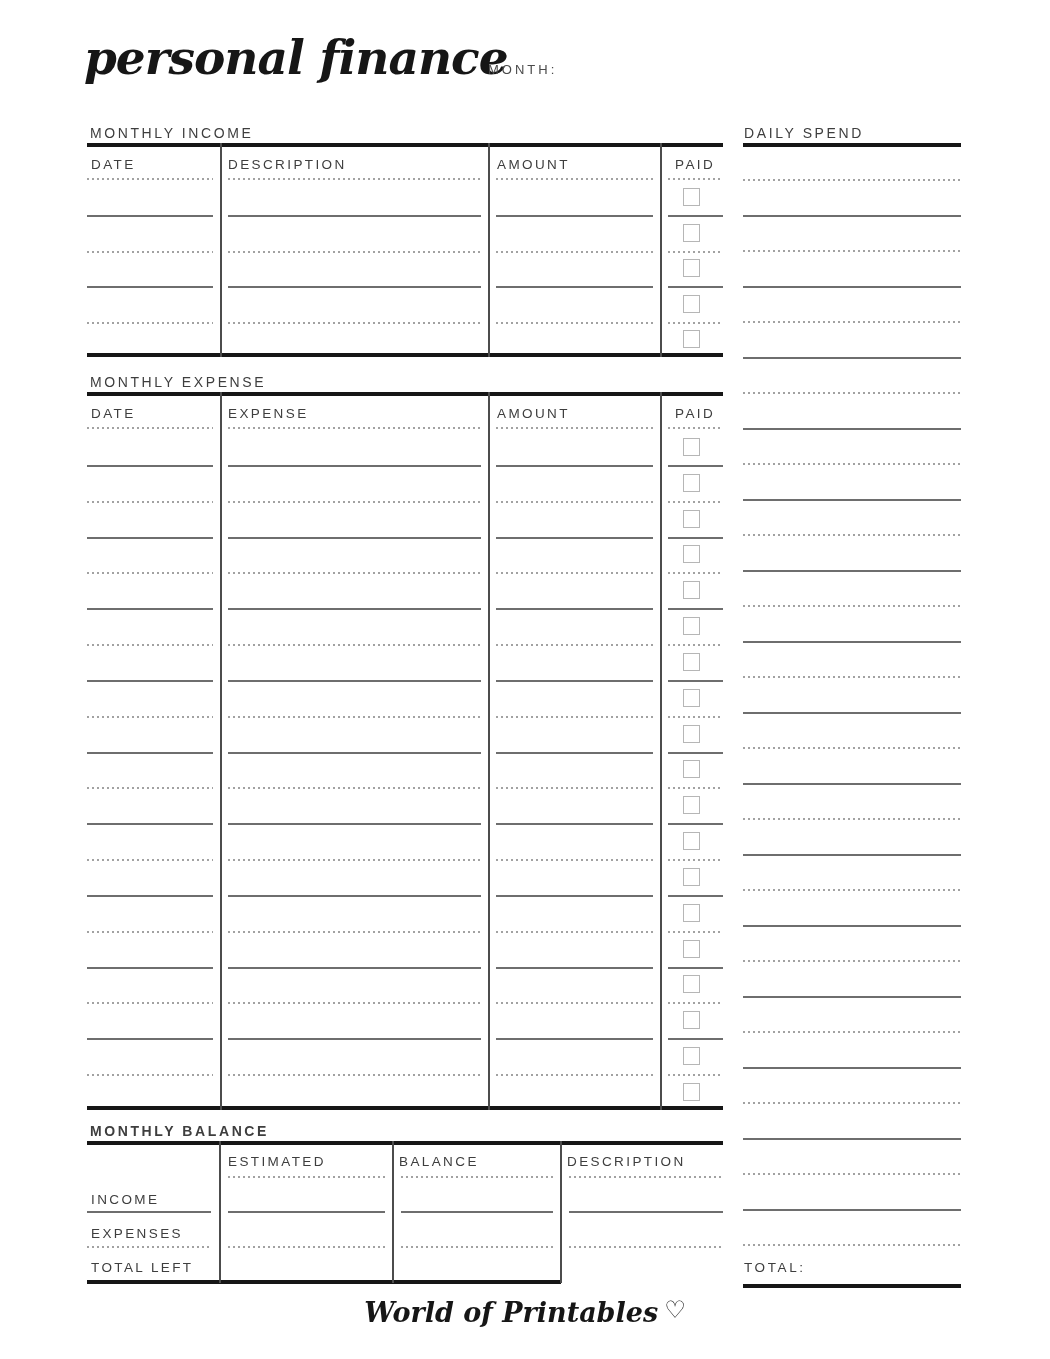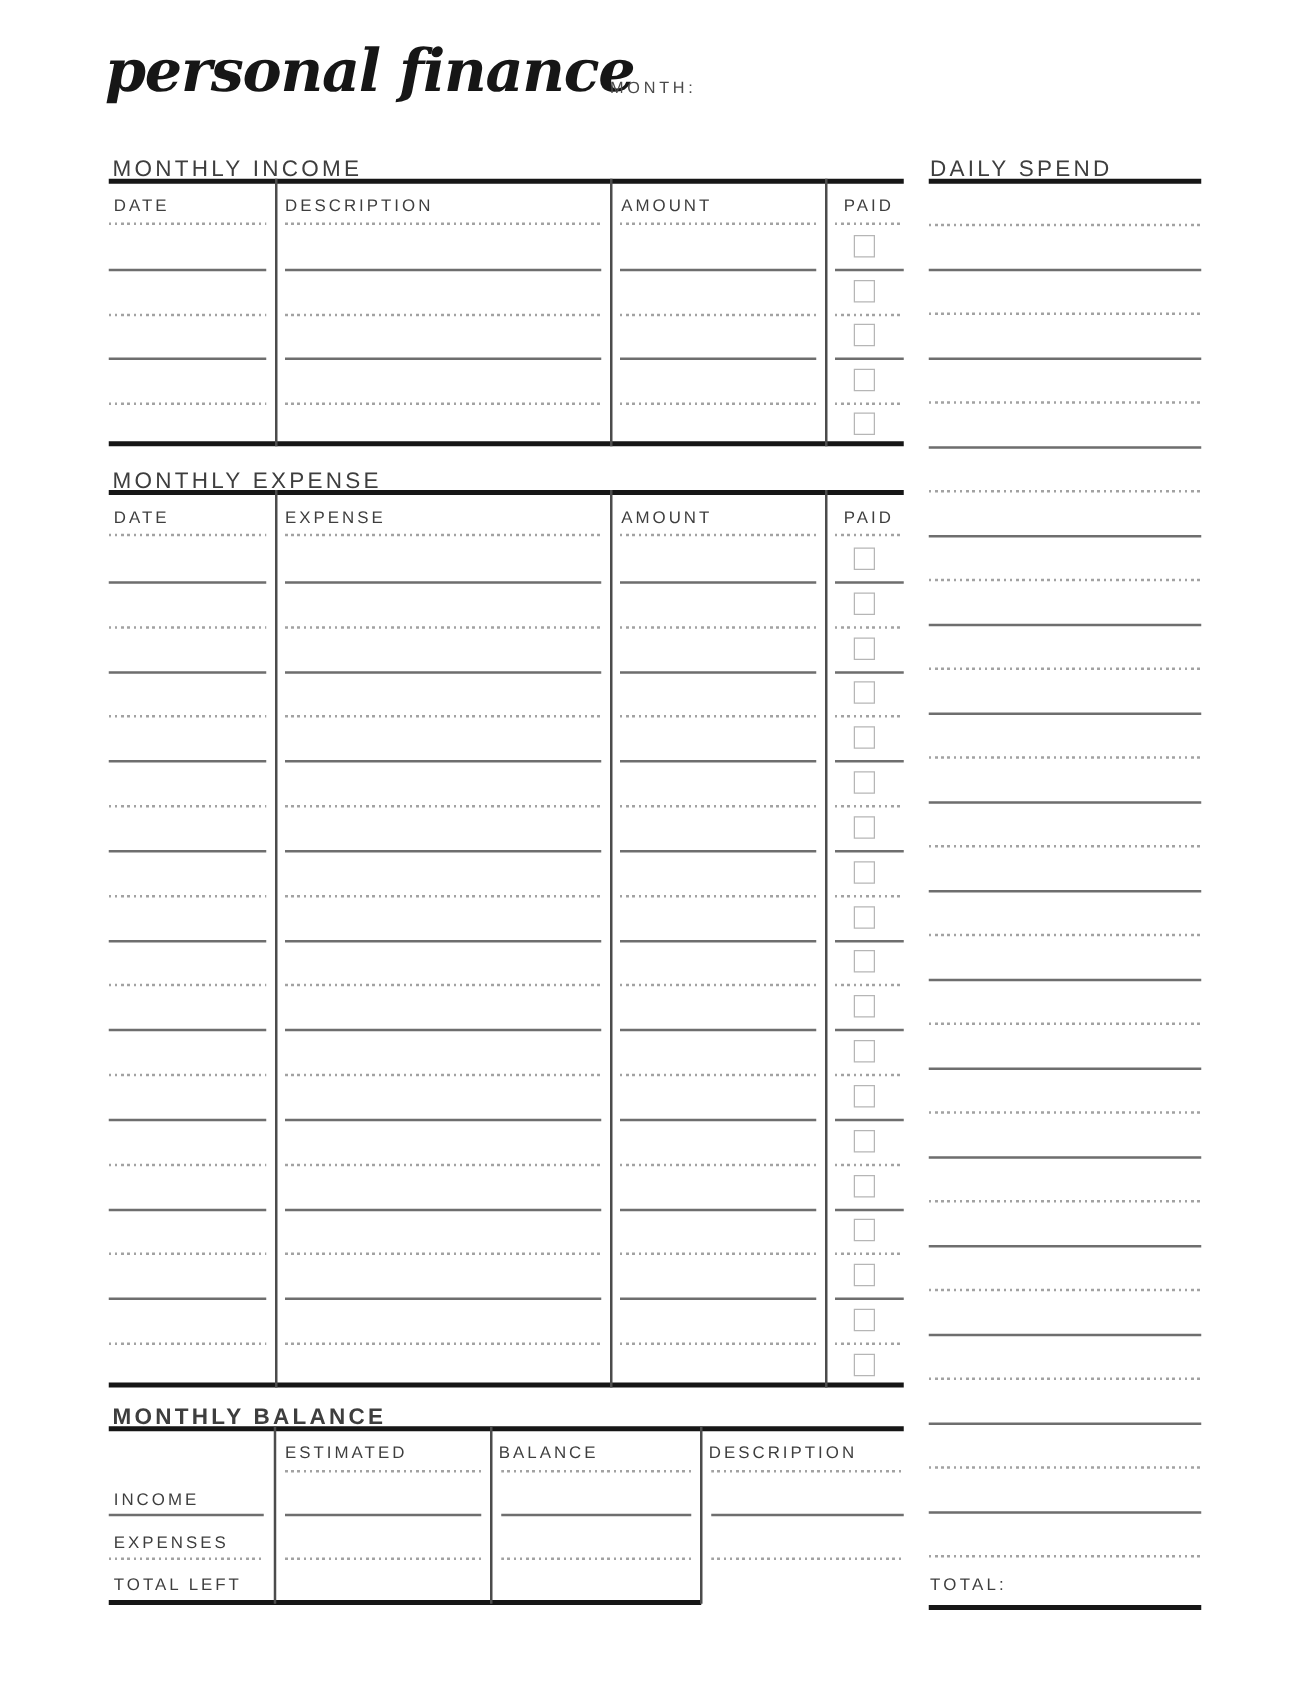--- a/index.html
+++ b/index.html
@@ -26,21 +26,21 @@
   .month-label {
     position: absolute;
     left: 488px; top: 62px;
     font-size: 13px;
     letter-spacing: 3px;
     color: #4a4a4a;
   }
 
   .heading {
     position: absolute;
-    font-size: 18px;
+    font-size: 14px;
     letter-spacing: 2.6px;
     color: var(--heading-text);
     white-space: nowrap;
   }
 
   .panel { position: absolute; }
 
   .thick  { position: absolute; height: 4px; background: var(--ink); }
   .solid  { position: absolute; height: 2px; background: var(--solid-line); }
   .dotted {
@@ -309,14 +309,17 @@
       <div class="solid" style="left: 0px; top: 923.5px; width: 218px;"></div>
       <div class="dotted" style="left: 0px; top: 959px; width: 218px;"></div>
       <div class="solid" style="left: 0px; top: 994.5px; width: 218px;"></div>
       <div class="dotted" style="left: 0px; top: 1030px; width: 218px;"></div>
       <div class="solid" style="left: 0px; top: 1065.5px; width: 218px;"></div>
       <div class="dotted" style="left: 0px; top: 1101px; width: 218px;"></div>
     </div>
   <div class="total-label">TOTAL:</div>
   <div class="thick" style="left:743px; top:1284px; width:218px;"></div>
 
+  <div class="footer">
+    <span>World of Printables</span><span class="heart">♡</span>
+  </div>
 
 </div>
 
 </body></html>

